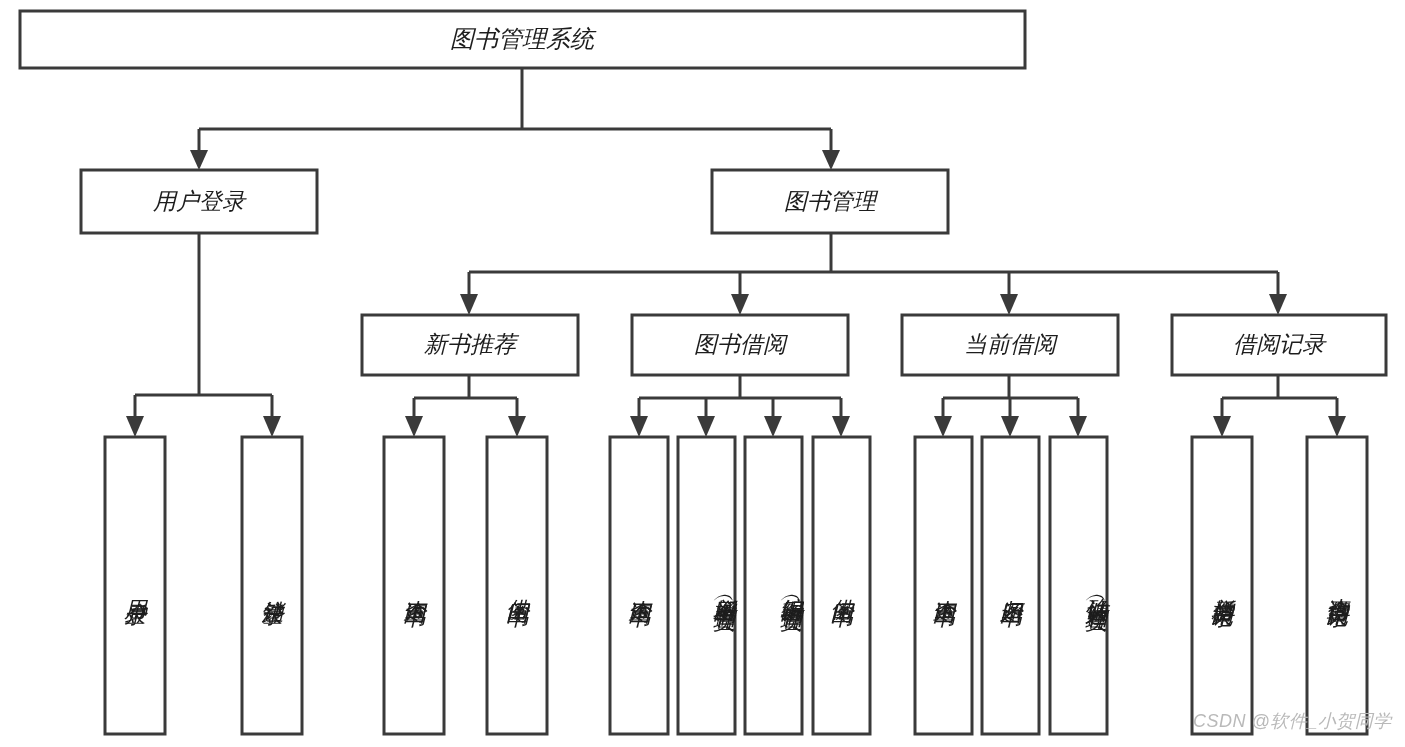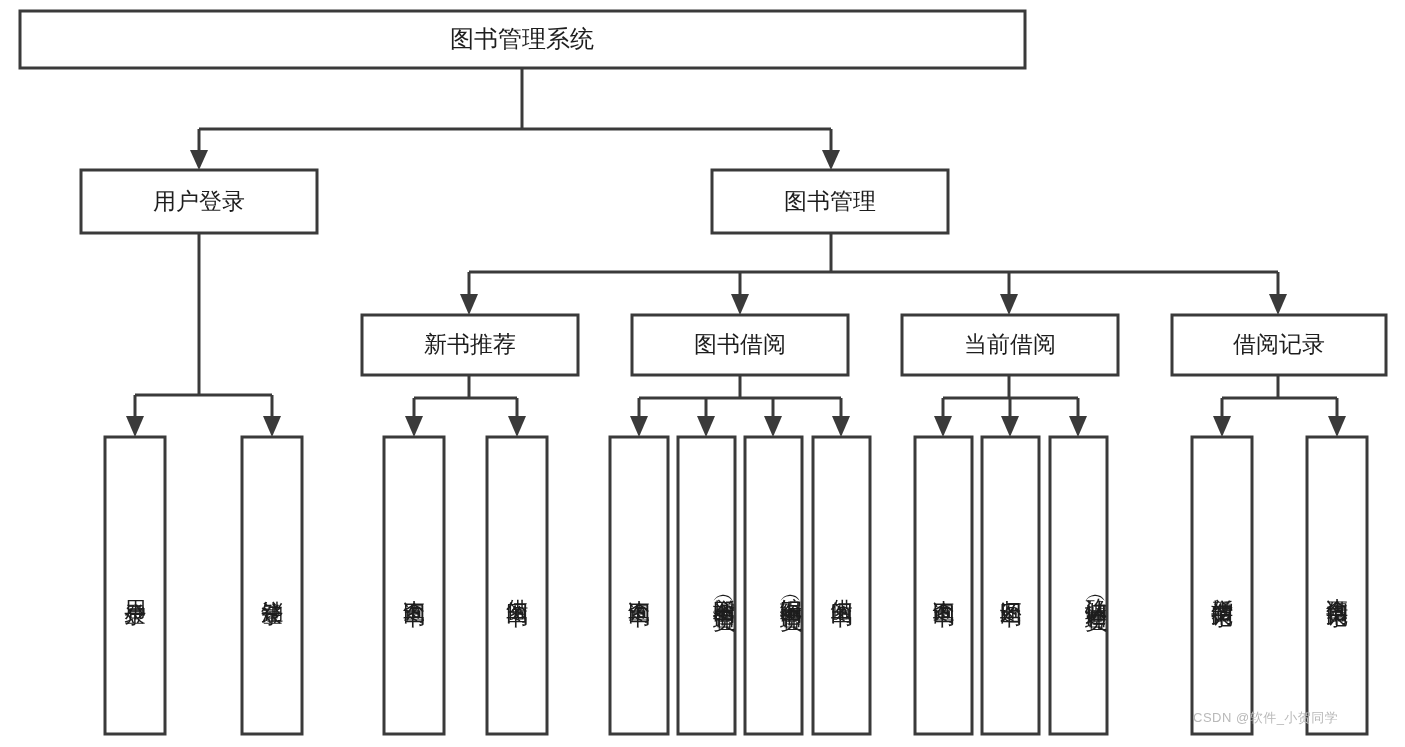--- a/index.html
+++ b/index.html
@@ -1,20 +1,20 @@
 <!DOCTYPE html>
 <html><head>
 <meta charset="utf-8">
 <style>
   html,body{margin:0;padding:0;background:#ffffff;}
   body{
     font-family:"Liberation Sans","DejaVu Sans",sans-serif;
     width:1405px;height:747px;overflow:hidden;
   }
-  #diagram-root{position:relative;width:1204px;height:747px;background:#fff;}
+  #diagram-root{position:relative;width:1204px;height:747px;background:#fff;font-style:italic;}
   svg.diagram{position:absolute;left:0;top:0;width:1405px;height:747px;display:block;}
   .node-rect{fill:#ffffff;stroke:#3a3a3a;stroke-width:3;}
   .connector{stroke:#3a3a3a;stroke-width:3;fill:none;}
   .arrow-head{fill:#3a3a3a;stroke:none;}
   .node-label-h{
     font-family:"Liberation Sans","DejaVu Sans",sans-serif;
     font-size:23px;fill:#1d1d1d;text-anchor:middle;dominant-baseline:middle;
   }
   .node-label-root{
     font-family:"Liberation Sans","DejaVu Sans",sans-serif;
@@ -33,21 +33,21 @@
     display:flex;
     align-items:flex-start;
     justify-content:center;
     white-space:nowrap;
     pointer-events:none;
   }
   .vlabel.center{align-items:center;}
   .watermark{
     position:absolute;
     font-family:"Liberation Sans","DejaVu Sans",sans-serif;
-    font-size:13px;
+    font-size:18px;
     color:#b9b9b9;
     left:1193px;top:709px;
     white-space:nowrap;
     letter-spacing:0.5px;
   }
 </style>
 </head>
 <body>
 
 <div id="diagram-root">

